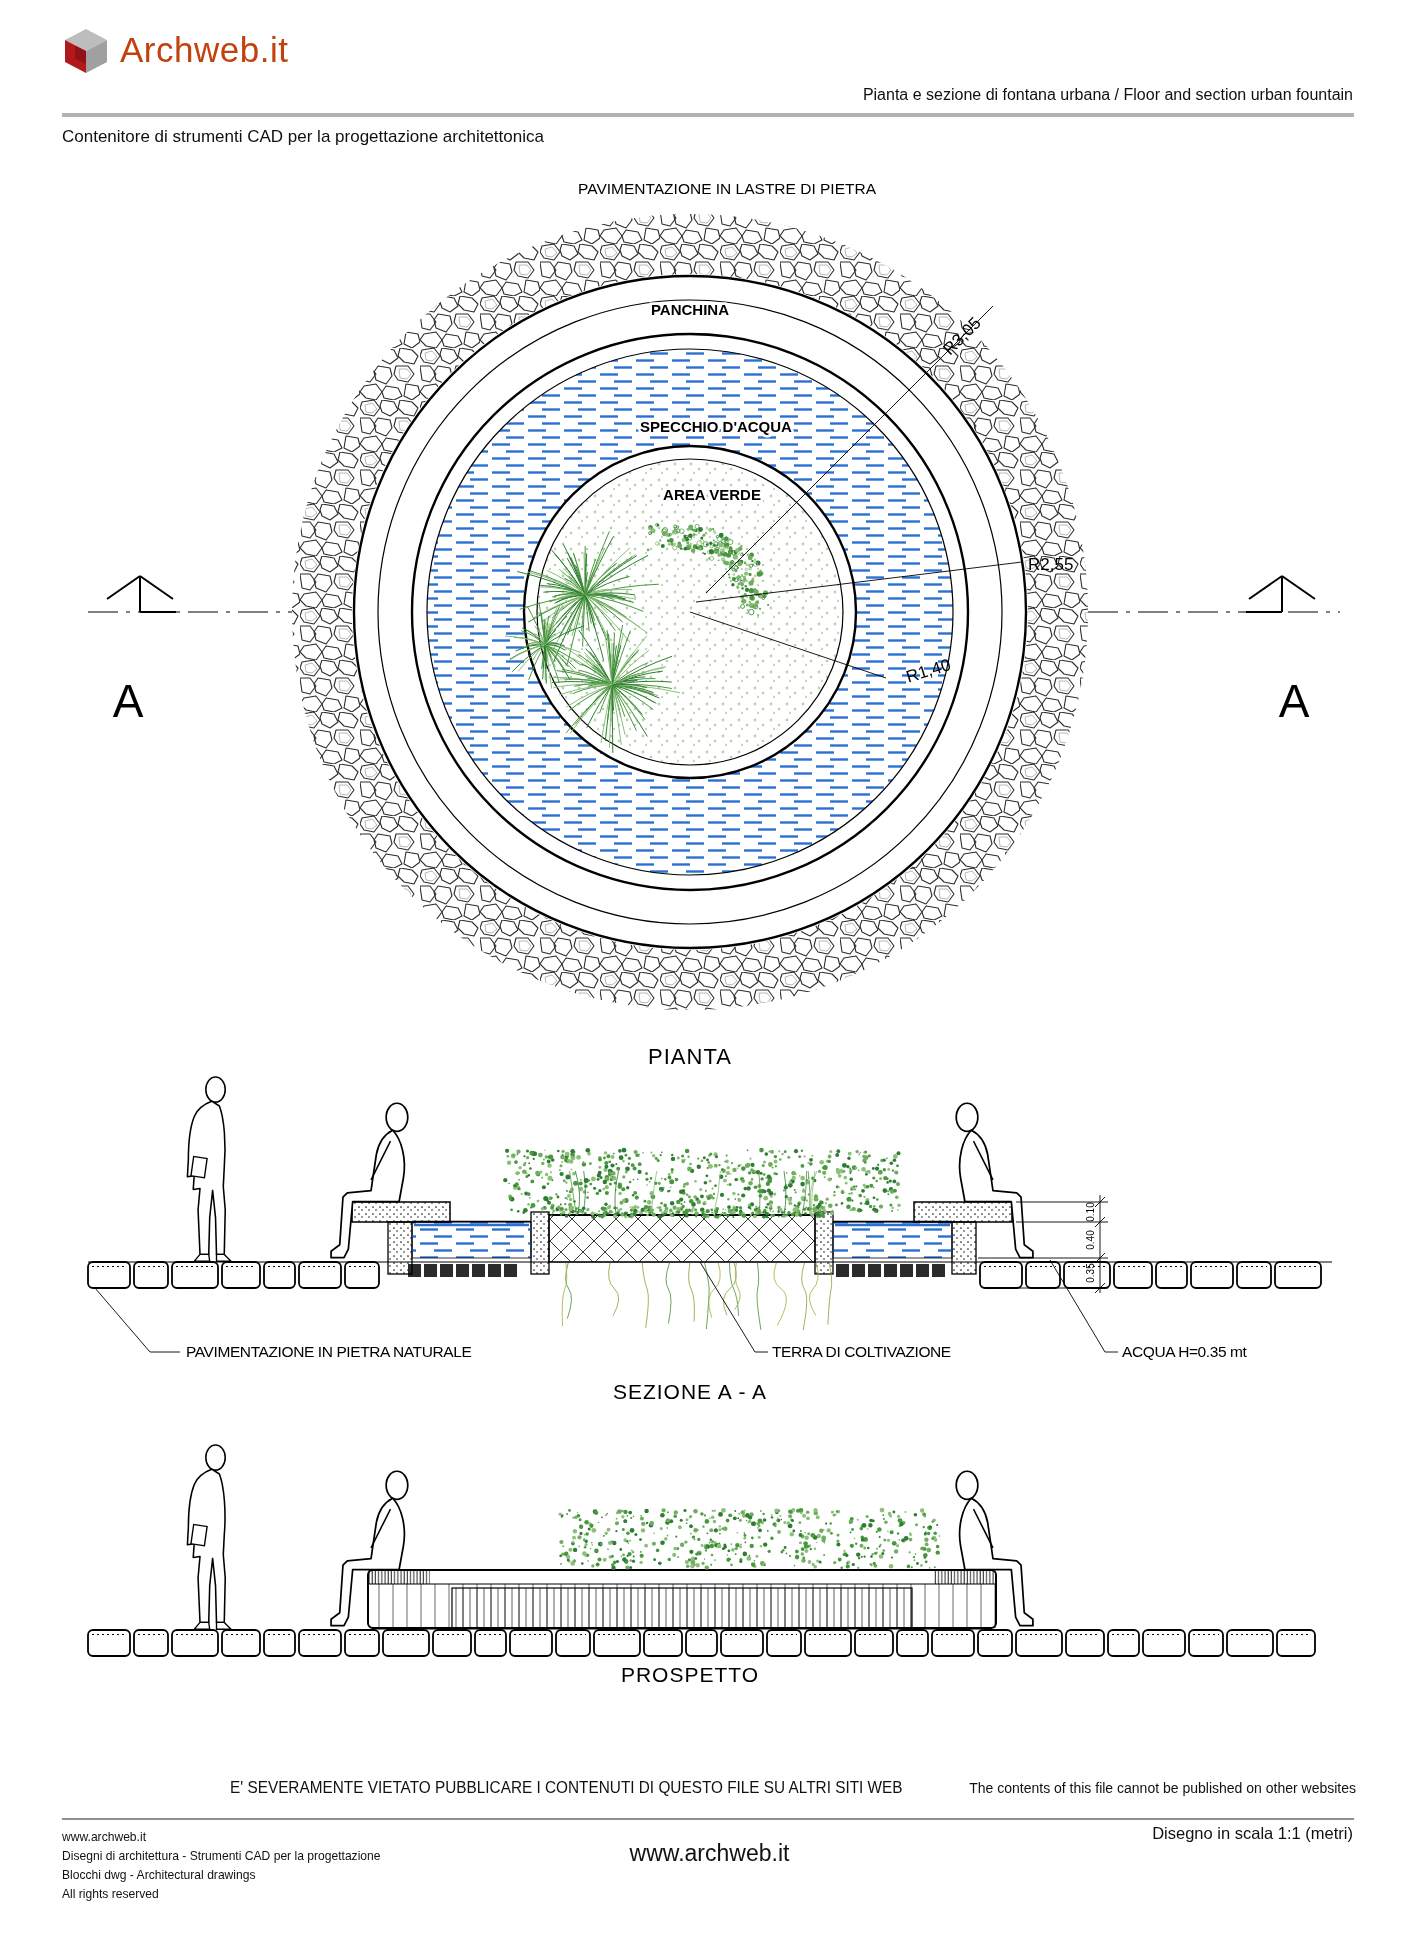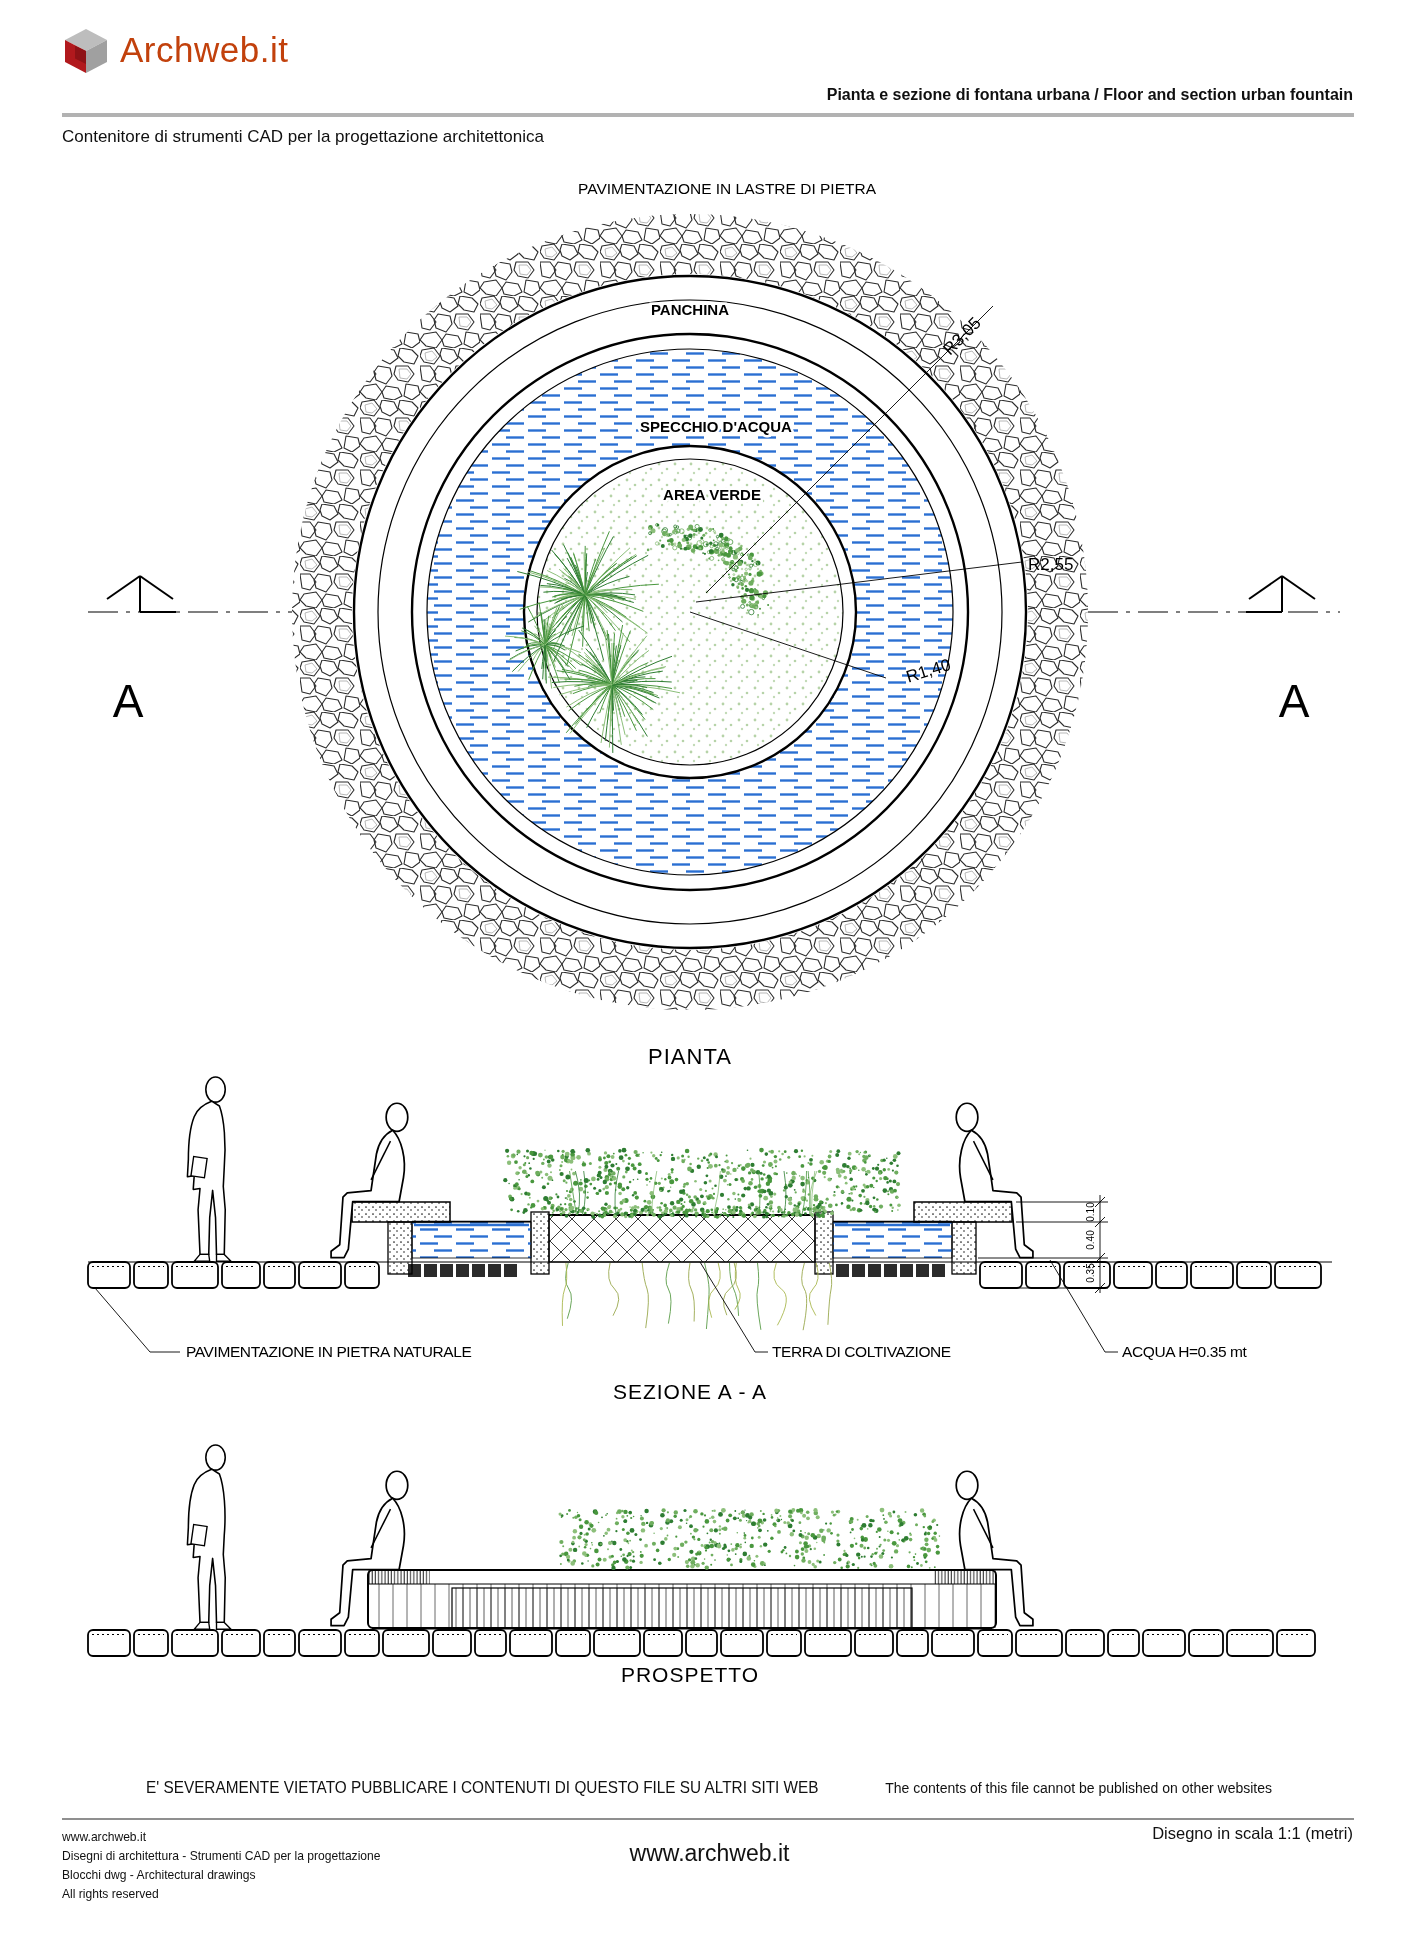--- a/index.html
+++ b/index.html
@@ -1,23 +1,23 @@
 <!DOCTYPE html>
 <html><head>
 <meta charset="utf-8">
 <style>
   html,body{margin:0;padding:0;background:#ffffff;}
   body{width:1419px;height:1937px;position:relative;font-family:"Liberation Sans",sans-serif;color:#111;overflow:hidden;}
   .abs{position:absolute;}
   .logo-text{font-size:35px;color:#c2410c;letter-spacing:.5px;}
-  .hdr-title{font-size:16px;color:#101010;white-space:nowrap;font-weight:bold;}
+  .hdr-title{font-size:16px;color:#101010;white-space:nowrap;}
   .rule{background:#b2b2b2;height:4px;}
   .rule2{background:#8f8f8f;height:2px;}
   .subtitle{font-size:17px;color:#101010;text-align:center;}
-  .notice{display:flex;justify-content:center;align-items:baseline;white-space:nowrap;}
+  .notice{display:flex;justify-content:flex-end;align-items:baseline;white-space:nowrap;}
   .notice-it{font-size:16.5px;display:inline-block;transform:scaleX(.93);transform-origin:left;}
   .notice-en{font-size:14px;margin-left:16px;}
   .foot-left div{font-size:13px;line-height:1.45;transform:scaleX(.93);transform-origin:left;white-space:nowrap;}
   .foot-center{font-size:23px;}
   .foot-right{font-size:16.5px;}
   svg{display:block;}
   svg text{font-family:"Liberation Sans",sans-serif;fill:#000;}
   .cap{font-size:22px;letter-spacing:1px;}
   .ringlbl{font-size:15px;font-weight:700;paint-order:stroke;stroke:#fff;stroke-width:5px;}
   .rlbl{font-size:17px;}

